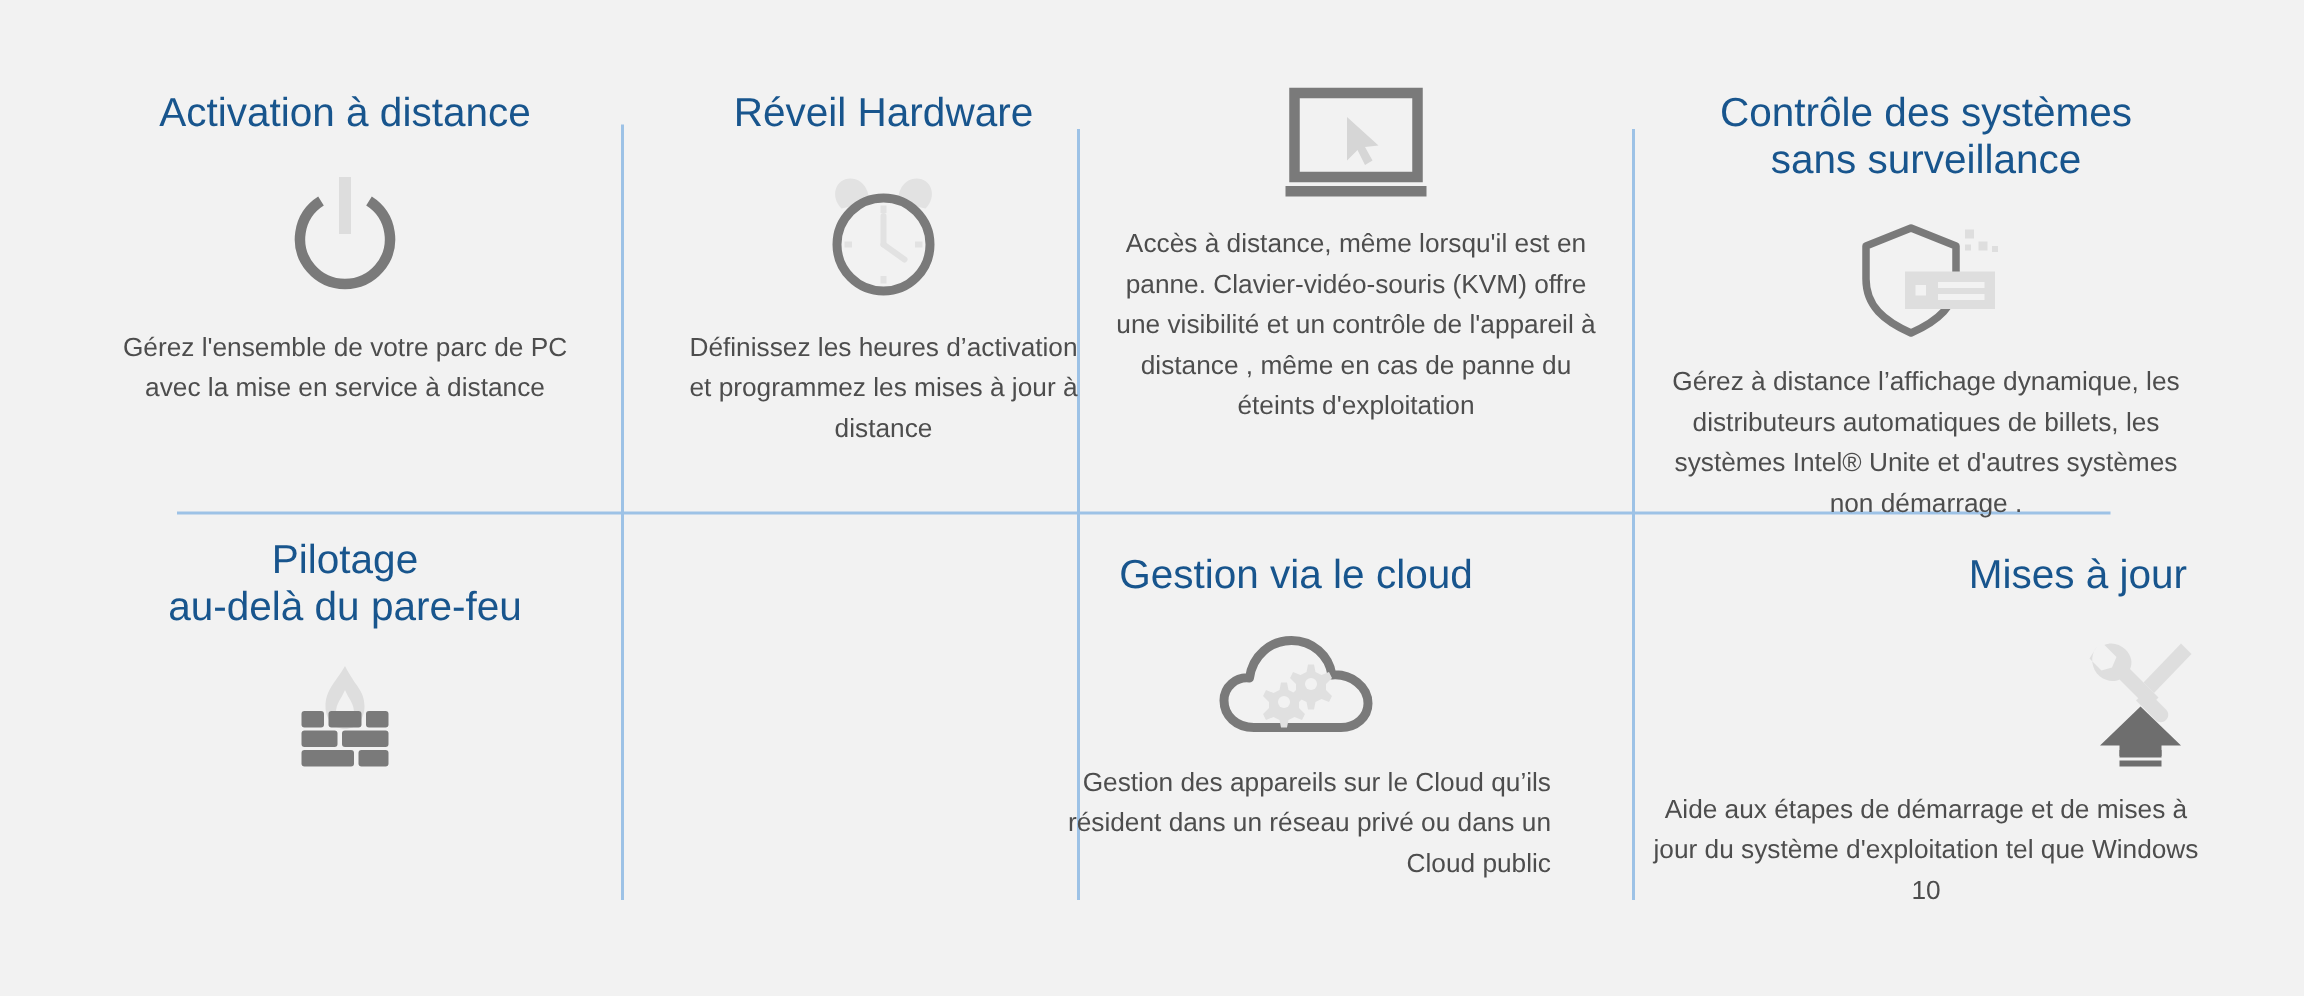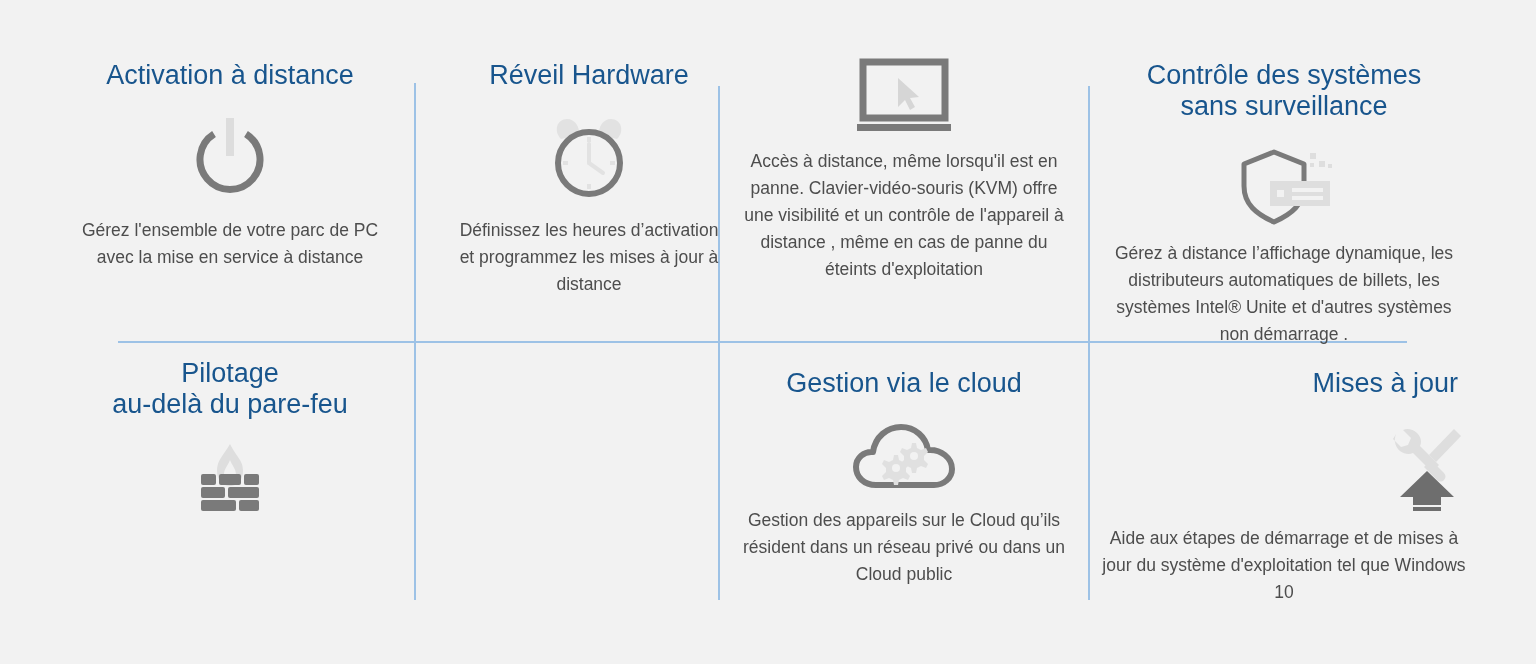--- a/index.html
+++ b/index.html
@@ -67,21 +67,21 @@
 
   
   #cell-0 { left: 60px;   top: 48px;  width: 340px; }
   #cell-1 { left: 450px;  top: 48px;  width: 278px; }
   #cell-2 { left: 730px;  top: 48px;  width: 348px; }
   #cell-3 { left: 1098px; top: 48px;  width: 372px; }
 
   
   #cell-4 { left: 62px;   top: 346px; width: 336px; }
   #cell-5 { left: 430px;  top: 360px; width: 278px; }
-  #cell-6 { left: 730px;  top: 356px; width: 348px; }
+  #cell-6 { left: 690px;  top: 356px; width: 348px; text-align: right; }
   #cell-7 { left: 1098px; top: 356px; width: 372px; align-items: flex-end; }
 
   #cell-1 .cell-desc, #cell-5 .cell-desc { padding: 0; }
 
   .icon-wrap { position: relative; }
 </style>
 </head>
 <body>
 
 <div id="board">

